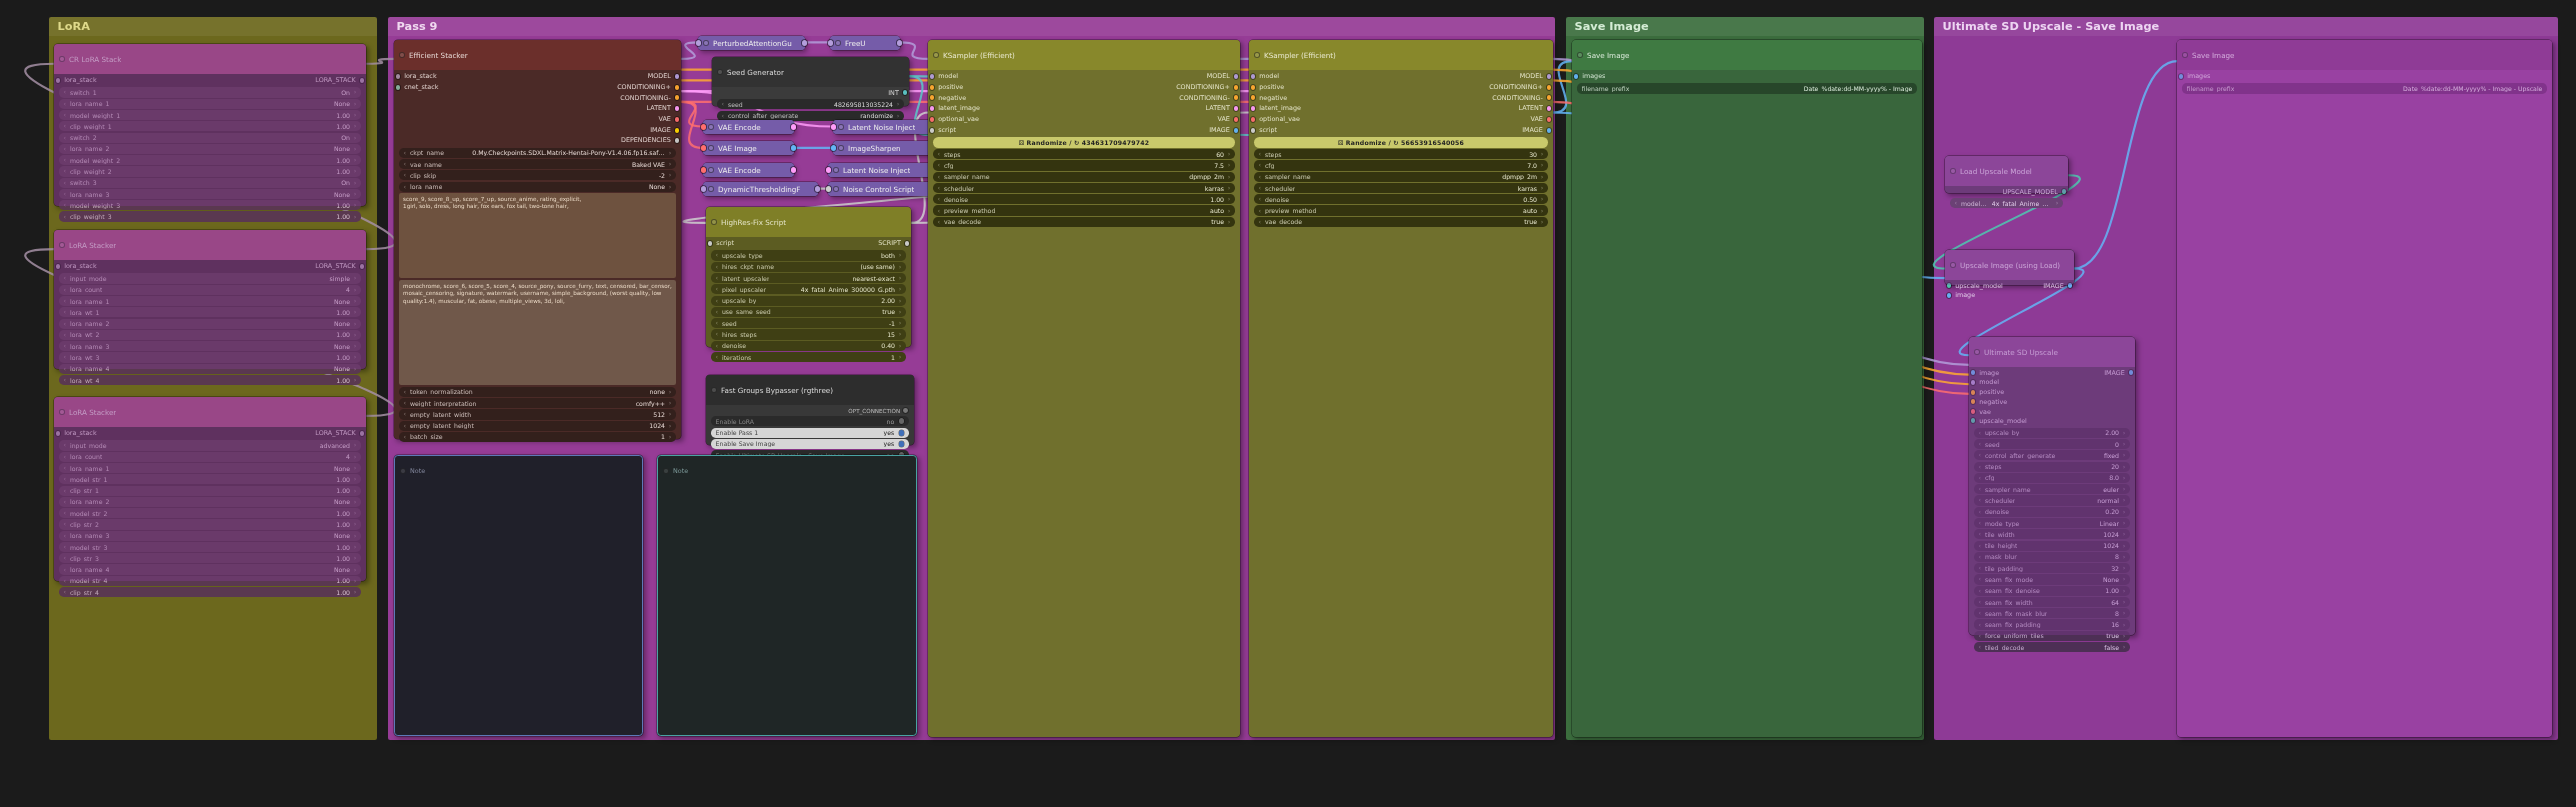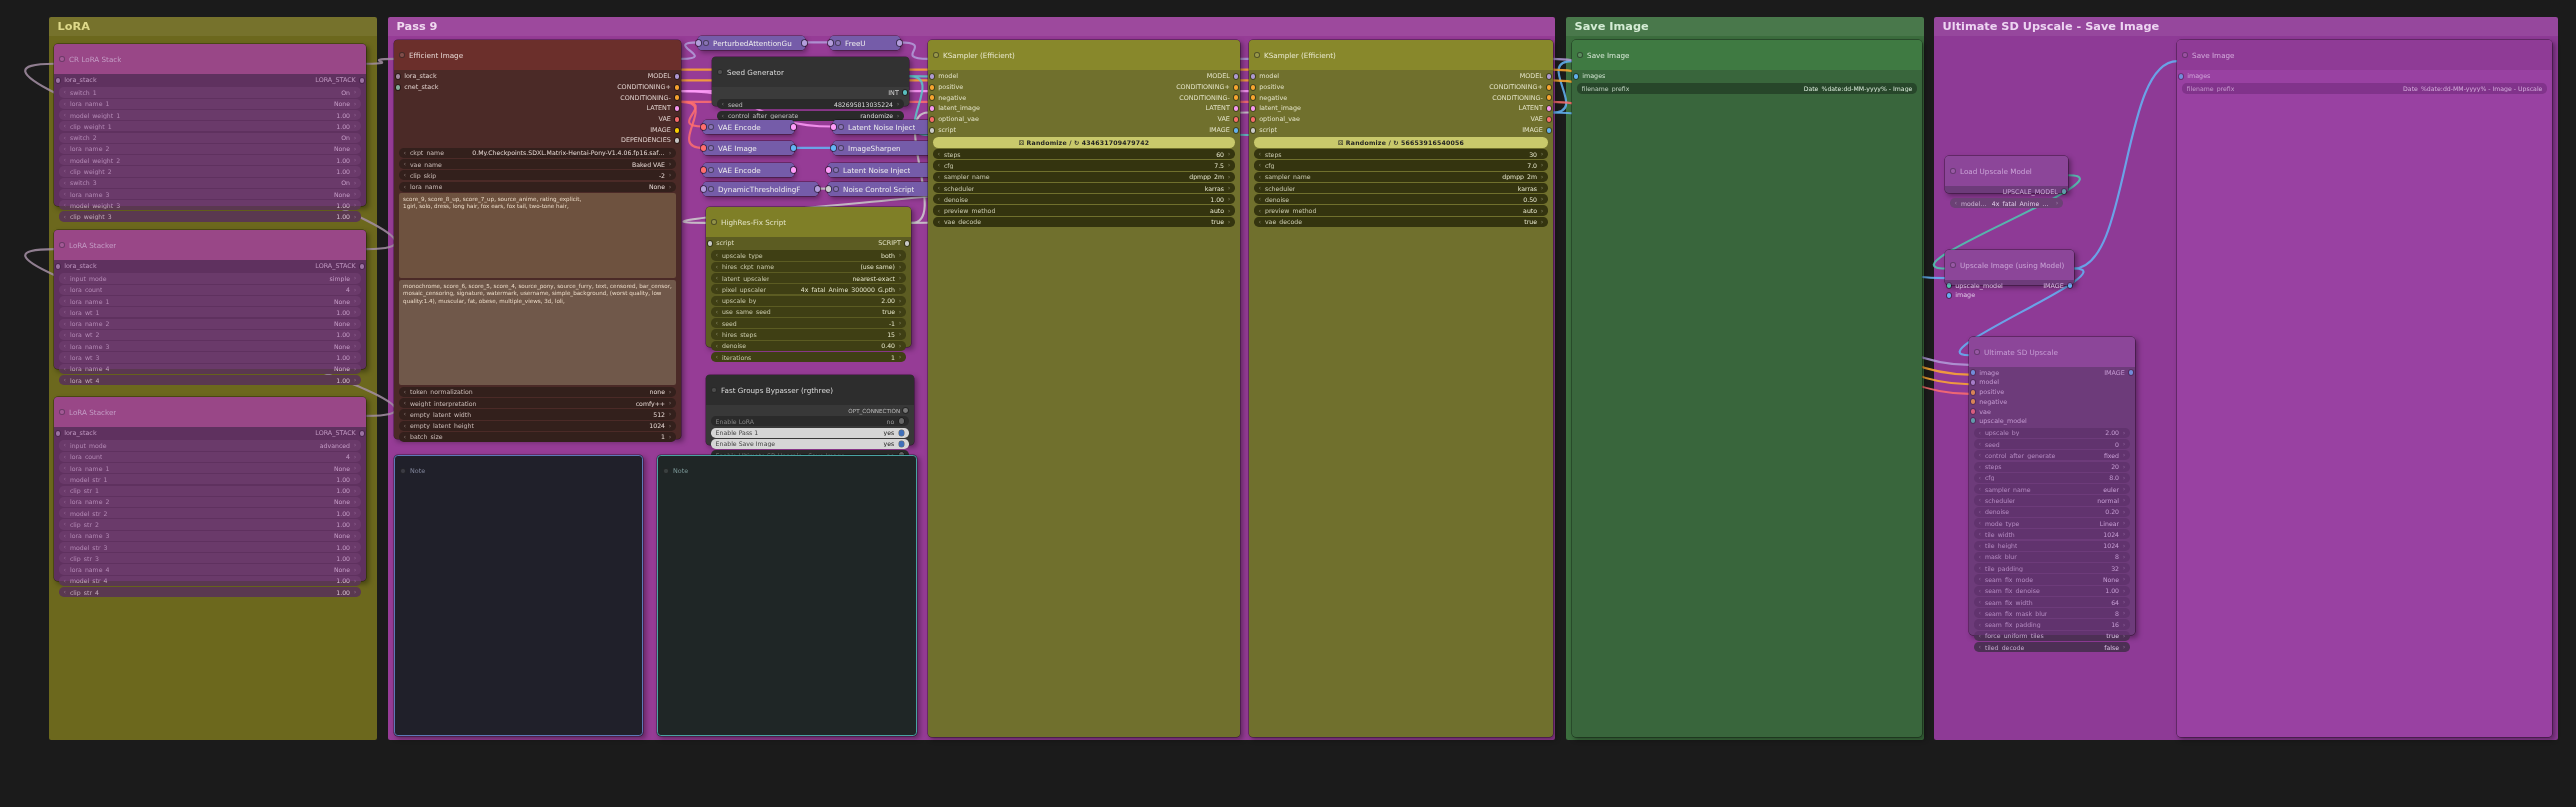--- a/index.html
+++ b/index.html
@@ -307,21 +307,21 @@
         <div class="w combo" style="background: rgb(90, 56, 80);">
           <span class="wl">clip_str_4</span>
           <span class="wv">1.00</span>
         </div>
       </div>
       <div class="bypass-overlay"></div>
     </div>
     <div class="node" style="left: 394px; top: 40px; width: 287px; height: 399px; background: rgb(75, 42, 39); color: rgb(230, 216, 212);">
       <div class="node-header" style="background: rgb(107, 47, 43);">
         <div class="collapse-dot"></div>
-        <span class="node-title">Efficient Image</span>
+        <span class="node-title">Efficient Stacker</span>
       </div>
       <div class="ports" style="height: 75px;">
         <div class="port in" style="top: 0px; height: 10.7px;">
           <div class="port-dot" style="background: rgb(165, 143, 165);"></div>
           <span>lora_stack</span>
         </div>
         <div class="port in" style="top: 10.7px; height: 10.7px;">
           <div class="port-dot" style="background: rgb(137, 180, 160);"></div>
           <span>cnet_stack</span>
         </div>
@@ -807,21 +807,21 @@
         <div class="w combo" style="background: rgb(107, 65, 117);">
           <span class="wl">model_name</span>
           <span class="wv">4x_fatal_Anime_300000_G.pth</span>
         </div>
       </div>
       <div class="bypass-overlay"></div>
     </div>
     <div class="node" style="left: 1945px; top: 250px; width: 129px; height: 35px; background: rgb(94, 58, 102); color: rgb(224, 203, 232);">
       <div class="node-header" style="background: rgb(138, 74, 147);">
         <div class="collapse-dot"></div>
-        <span class="node-title">Upscale Image (using Model)</span>
+        <span class="node-title">Upscale Image (using Load)</span>
       </div>
       <div class="ports" style="height: 19.3px;">
         <div class="port in" style="top: 0px; height: 9.6px;">
           <div class="port-dot" style="background: rgb(78, 201, 176);"></div>
           <span>upscale_model</span>
         </div>
         <div class="port in" style="top: 9.6px; height: 9.6px;">
           <div class="port-dot" style="background: rgb(100, 181, 246);"></div>
           <span>image</span>
         </div>

